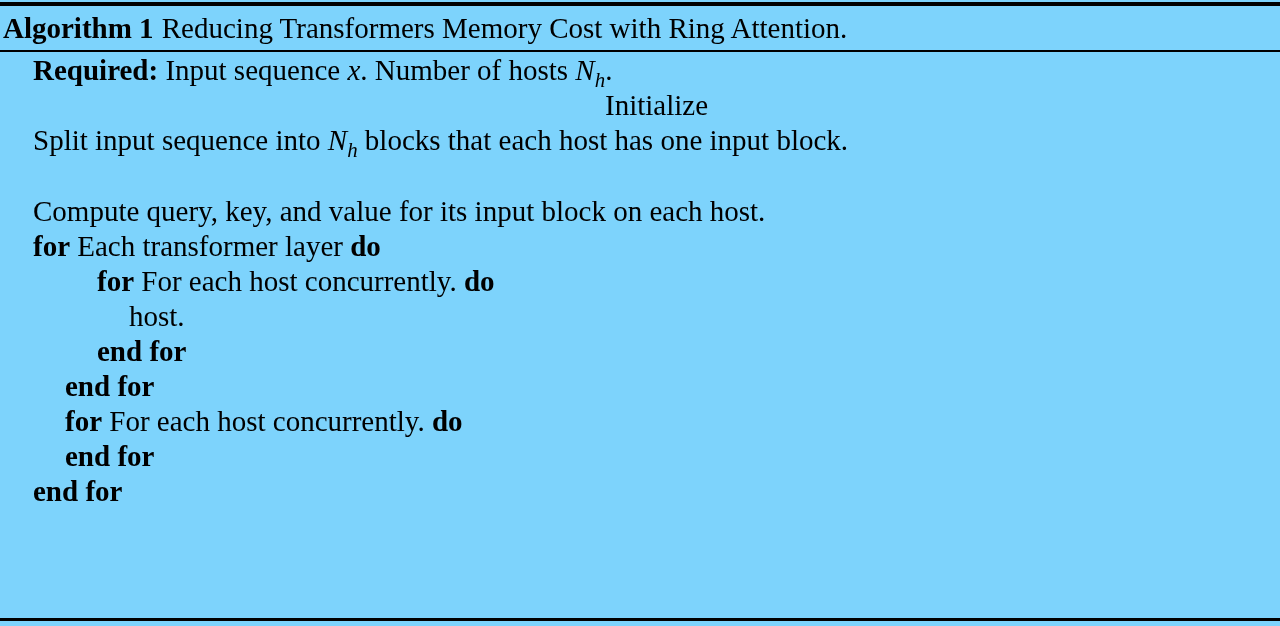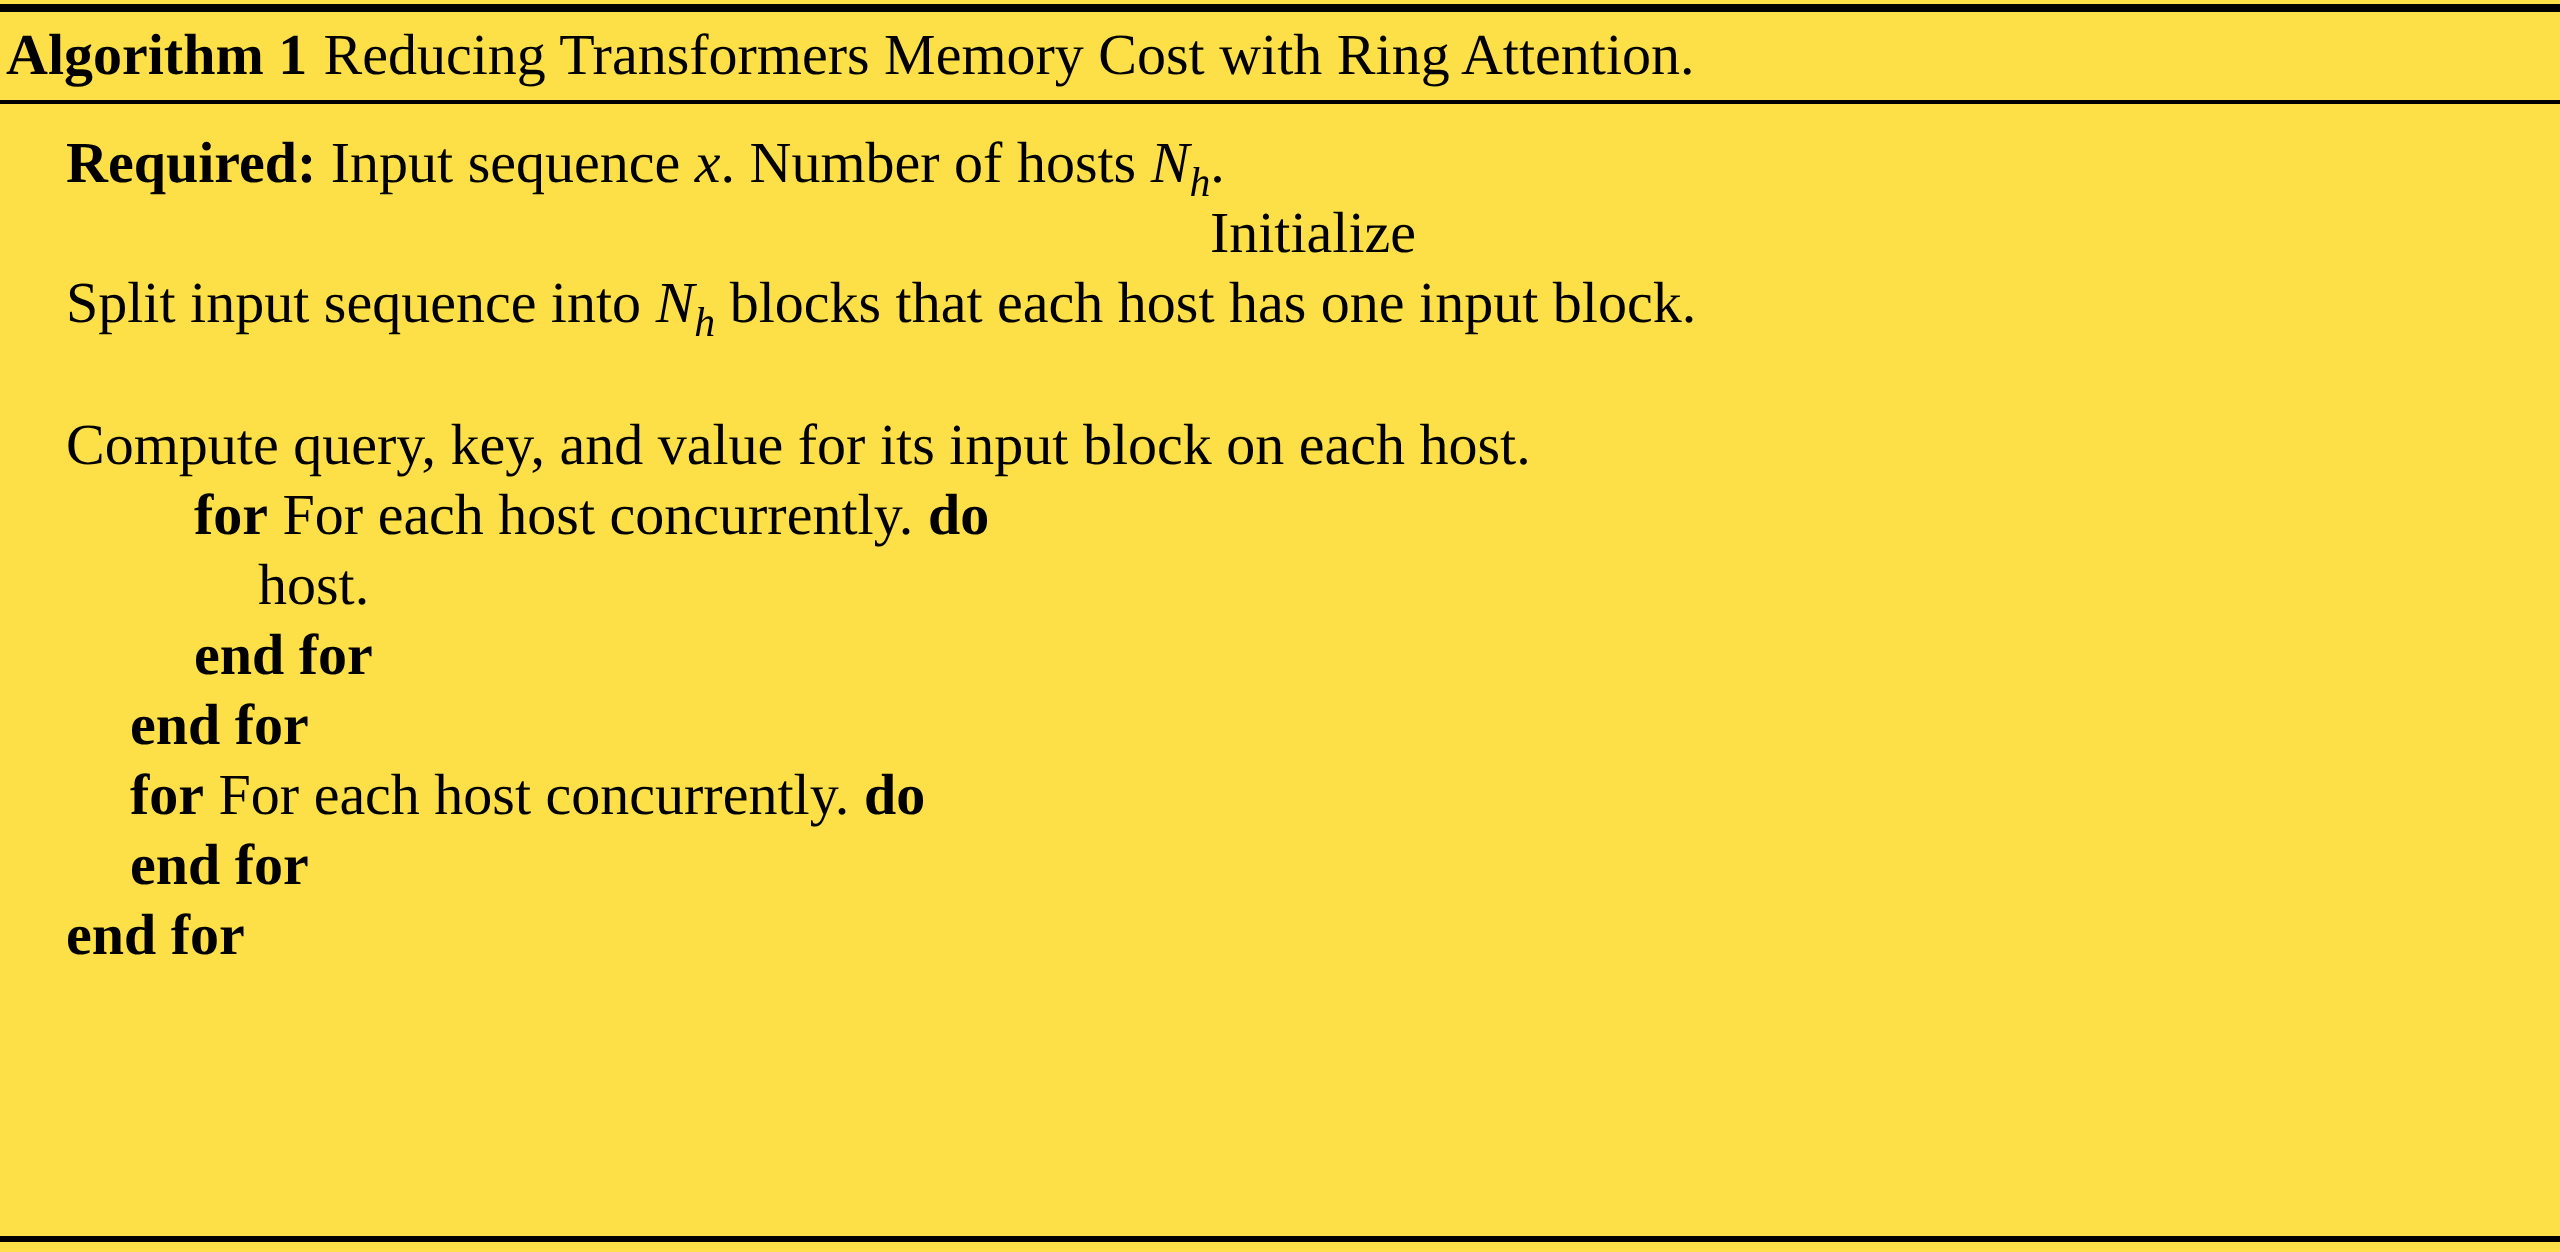--- a/index.html
+++ b/index.html
@@ -1,34 +1,34 @@
 <!DOCTYPE html>
 <html><head>
 <meta charset="utf-8">
 <style>
   html,body{margin:0;padding:0;background:#ffffff;}
   .page{
     position:relative;
     width:1280px;height:626px;
-    background:#fde047;color:#000000;
+    background:#7dd3fc;color:#000000;
     font-family:"Liberation Serif","DejaVu Serif",serif;
     font-size:29px;
     overflow:hidden;
   }
   .rule{width:100%;background:#000000;}
   .rule-top{margin-top:2px;height:4px;}
   .rule-mid{height:2px;}
   .rule-bottom{position:absolute;left:0;bottom:5px;height:3px;}
   .title-line{
     line-height:44px;height:44px;
     padding-left:3px;
     white-space:nowrap;
   }
   .title-label{font-weight:bold;margin-right:0.28em;}
-  .body{padding-top:13px;}
+  .body{padding-top:1px;}
   .line{
     line-height:35px;height:35px;
     white-space:nowrap;
   }
   .seg-n{font-style:normal;font-weight:normal;}
   .seg-b{font-weight:bold;}
   .seg-i{font-style:italic;}
   sub.seg-sub{font-style:italic;font-size:0.72em;line-height:0;}
 </style>
 </head>
@@ -41,20 +41,21 @@
     <span class="title-label">Algorithm 1</span><span>Reducing Transformers Memory Cost with Ring Attention.</span>
   </div>
 
   <div class="rule rule-mid"></div>
 
   <div class="body" id="algo-body">
       <div class="line" style="padding-left: 33px;"><span class="seg-b">Required:</span><span class="seg-n"> Input sequence </span><span class="seg-i">x</span><span class="seg-n">. Number of hosts </span><span class="seg-i">N</span><sub class="seg-sub">h</sub><span class="seg-n">.</span></div>
       <div class="line" style="padding-left: 33px; text-align: center;"><span class="seg-n">Initialize</span></div>
       <div class="line" style="padding-left: 33px;"><span class="seg-n">Split input sequence into </span><span class="seg-i">N</span><sub class="seg-sub">h</sub><span class="seg-n"> blocks that each host has one input block.</span></div>
       <div class="line" style="padding-left: 33px; margin-top: 36px;"><span class="seg-n">Compute query, key, and value for its input block on each host.</span></div>
+      <div class="line" style="padding-left: 33px;"><span class="seg-b">for</span><span class="seg-n"> Each transformer layer </span><span class="seg-b">do</span></div>
       <div class="line" style="padding-left: 97px;"><span class="seg-b">for</span><span class="seg-n"> For each host concurrently. </span><span class="seg-b">do</span></div>
       <div class="line" style="padding-left: 129px;"><span class="seg-n">host.</span></div>
       <div class="line" style="padding-left: 97px;"><span class="seg-b">end for</span></div>
       <div class="line" style="padding-left: 65px;"><span class="seg-b">end for</span></div>
       <div class="line" style="padding-left: 65px;"><span class="seg-b">for</span><span class="seg-n"> For each host concurrently. </span><span class="seg-b">do</span></div>
       <div class="line" style="padding-left: 65px;"><span class="seg-b">end for</span></div>
       <div class="line" style="padding-left: 33px;"><span class="seg-b">end for</span></div>
     </div>
 
   <div class="rule rule-bottom"></div>

